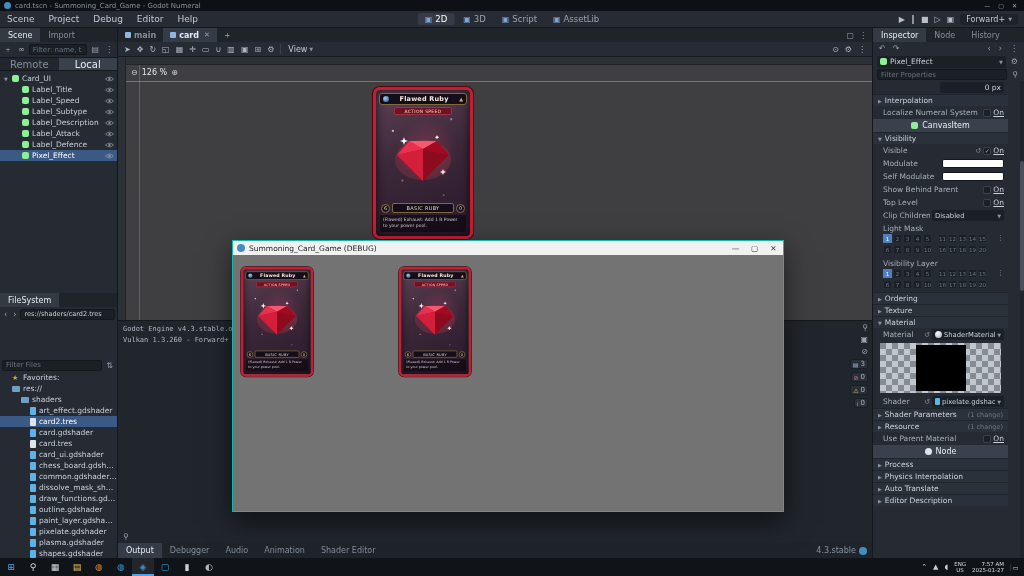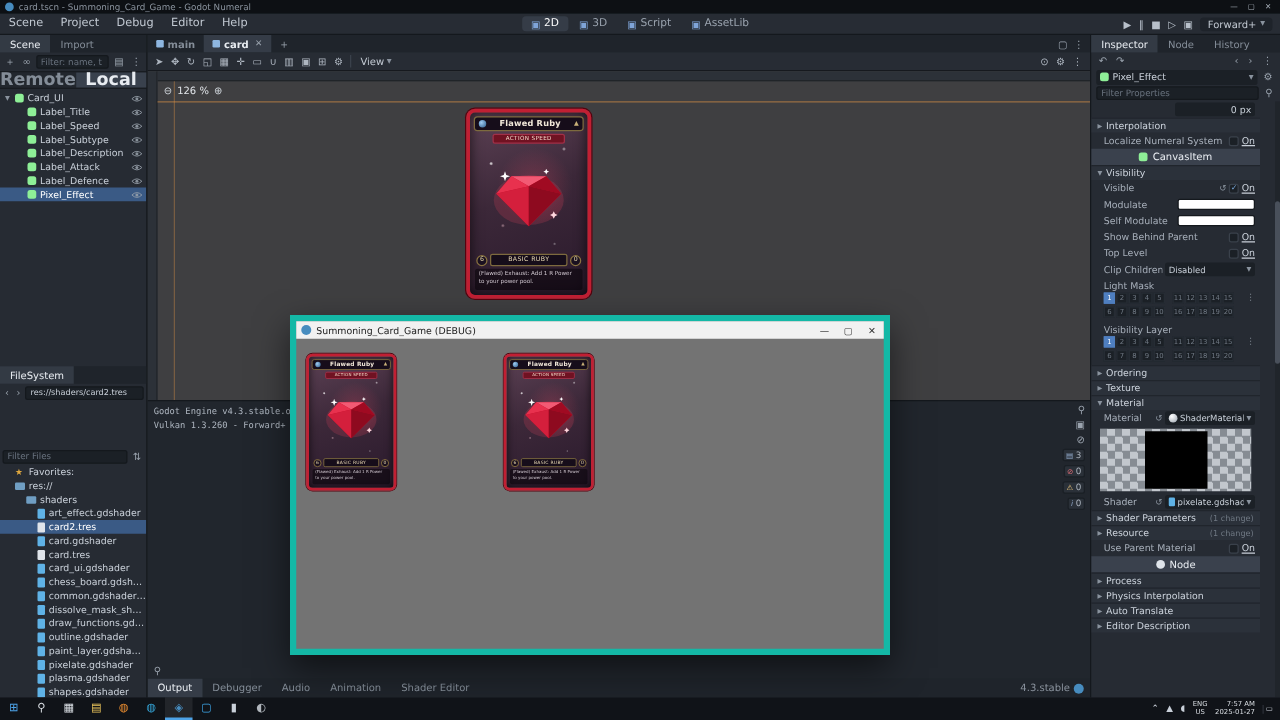--- a/index.html
+++ b/index.html
@@ -30,21 +30,21 @@
 .dock-tab{padding:0 8px;display:flex;align-items:center;font-size:8px;color:#848d98;white-space:nowrap;}
 .dock-tab.active{background:#333a44;color:#e8ecf1;}
 .mini-input{flex:1;min-width:0;height:11px;background:#1b2026;border:1px solid #14181d;border-radius:2px;color:#c9d0d9;font-size:7px;padding:0 3px;}
 .tool-btn{font-size:8px;color:#9aa3ae;padding:0 2px;flex:none;}
 
 
 .left-dock{position:absolute;top:28px;left:0;width:118px;bottom:18px;display:flex;flex-direction:column;background:#262b33;border-right:1px solid #14181d;z-index:4;}
 .scene-dock{height:265px;flex:none;display:flex;flex-direction:column;}
 .scene-toolbar{height:15px;display:flex;align-items:center;gap:2px;padding:0 2px;flex:none;}
 .remote-local{display:flex;height:14px;flex:none;border-top:1px solid #14181d;border-bottom:1px solid #14181d;}
-.rl-btn{flex:1;display:flex;align-items:center;justify-content:center;font-size:14px;color:#848d98;background:#22272e;font-weight:bold;}
+.rl-btn{flex:1;display:flex;align-items:center;justify-content:center;font-size:10px;color:#848d98;background:#22272e;}
 .rl-btn.active{background:#39414d;color:#e8ecf1;}
 .scene-tree{flex:1;overflow:hidden;padding-top:2px;}
 .tree-row{display:flex;align-items:center;height:11px;padding-left:calc(3px + var(--indent,0)*10px);font-size:7.5px;gap:3px;color:#c9d0d9;}
 .tree-row.selected{background:#3a5a85;color:#fff;}
 .tree-row .arrow{width:6px;font-size:5px;color:#8a939e;flex:none;visibility:hidden;text-align:center;}
 .arrow-down .arrow{visibility:visible;}
 .node-icon{width:7px;height:7px;border-radius:2px;background:#8eef97;flex:none;}
 .row-label{white-space:nowrap;overflow:hidden;text-overflow:ellipsis;flex:1;}
 .eye{margin-left:auto;margin-right:3px;flex:none;opacity:.85;}
 
@@ -138,21 +138,21 @@
 .dots{color:#8a939e;font-size:7px;margin-left:auto;}
 .sphere{width:7px;height:7px;border-radius:50%;background:radial-gradient(circle at 35% 30%,#ffffff,#9aa3ae);flex:none;}
 .shader-ic{width:5px;height:7px;background:#5fb2e6;border-radius:1px;flex:none;}
 .mat-preview{margin:2px 7px;height:50px;background:repeating-conic-gradient(#c2c7cd 0% 25%,#868c93 0% 50%);background-size:12px 12px;display:flex;align-items:center;justify-content:center;}
 .mat-black{width:50px;height:46px;background:#000;}
 .insp-scrollbar{position:absolute;right:0;top:0;bottom:0;width:4px;background:#20252b;}
 .insp-thumb{position:absolute;top:80px;height:130px;left:0;width:4px;background:#49505b;border-radius:2px;}
 .node-dot{width:7px;height:7px;border-radius:50%;background:#dfe4ea;flex:none;}
 
 
-.debug-window{position:absolute;left:232px;top:240px;width:480px;height:272px;background:#737373;border:5px solid #14b8a6;box-shadow:0 10px 26px rgba(0,0,0,.55);z-index:50;display:flex;flex-direction:column;margin-top:12px;}
+.debug-window{position:absolute;left:232px;top:240px;width:552px;height:272px;background:#737373;border:1px solid #14b8a6;box-shadow:0 10px 26px rgba(0,0,0,.55);z-index:50;display:flex;flex-direction:column;}
 .dw-titlebar{height:14px;background:#f1f1f1;display:flex;align-items:center;padding-left:4px;gap:4px;flex:none;}
 .dw-icon{width:8px;height:8px;border-radius:50%;background:#478cbf;flex:none;}
 .dw-title{font-size:7.5px;color:#222;white-space:nowrap;overflow:hidden;}
 .dw-controls{margin-left:auto;display:flex;height:100%;}
 .dw-btn{width:19px;display:flex;align-items:center;justify-content:center;font-size:7.5px;color:#333;}
 .dw-content{flex:1;position:relative;overflow:hidden;}
 .dw-card1{position:absolute;left:8px;top:12px;transform:scale(.72);transform-origin:top left;}
 .dw-card2{position:absolute;left:166px;top:12px;transform:scale(.72);transform-origin:top left;}
 
 

